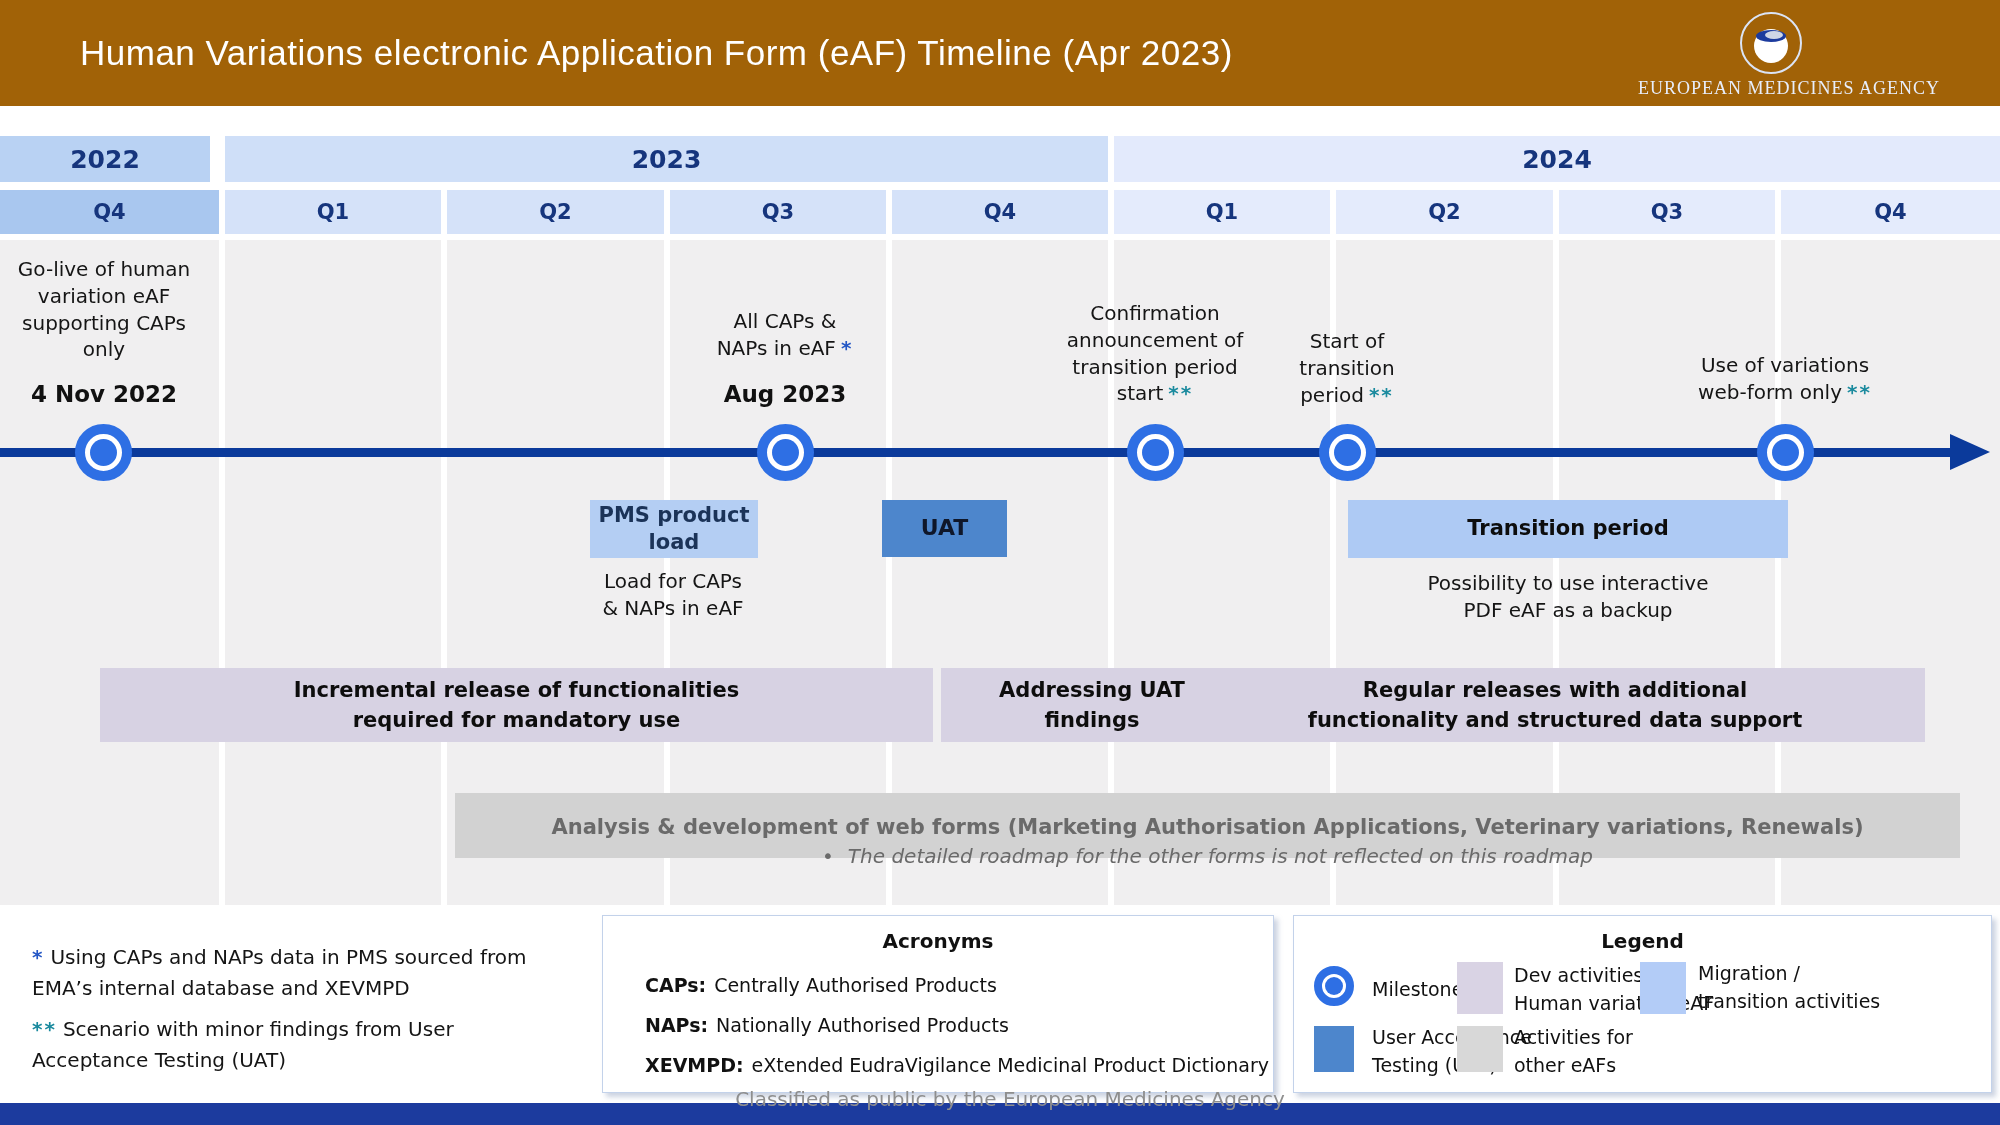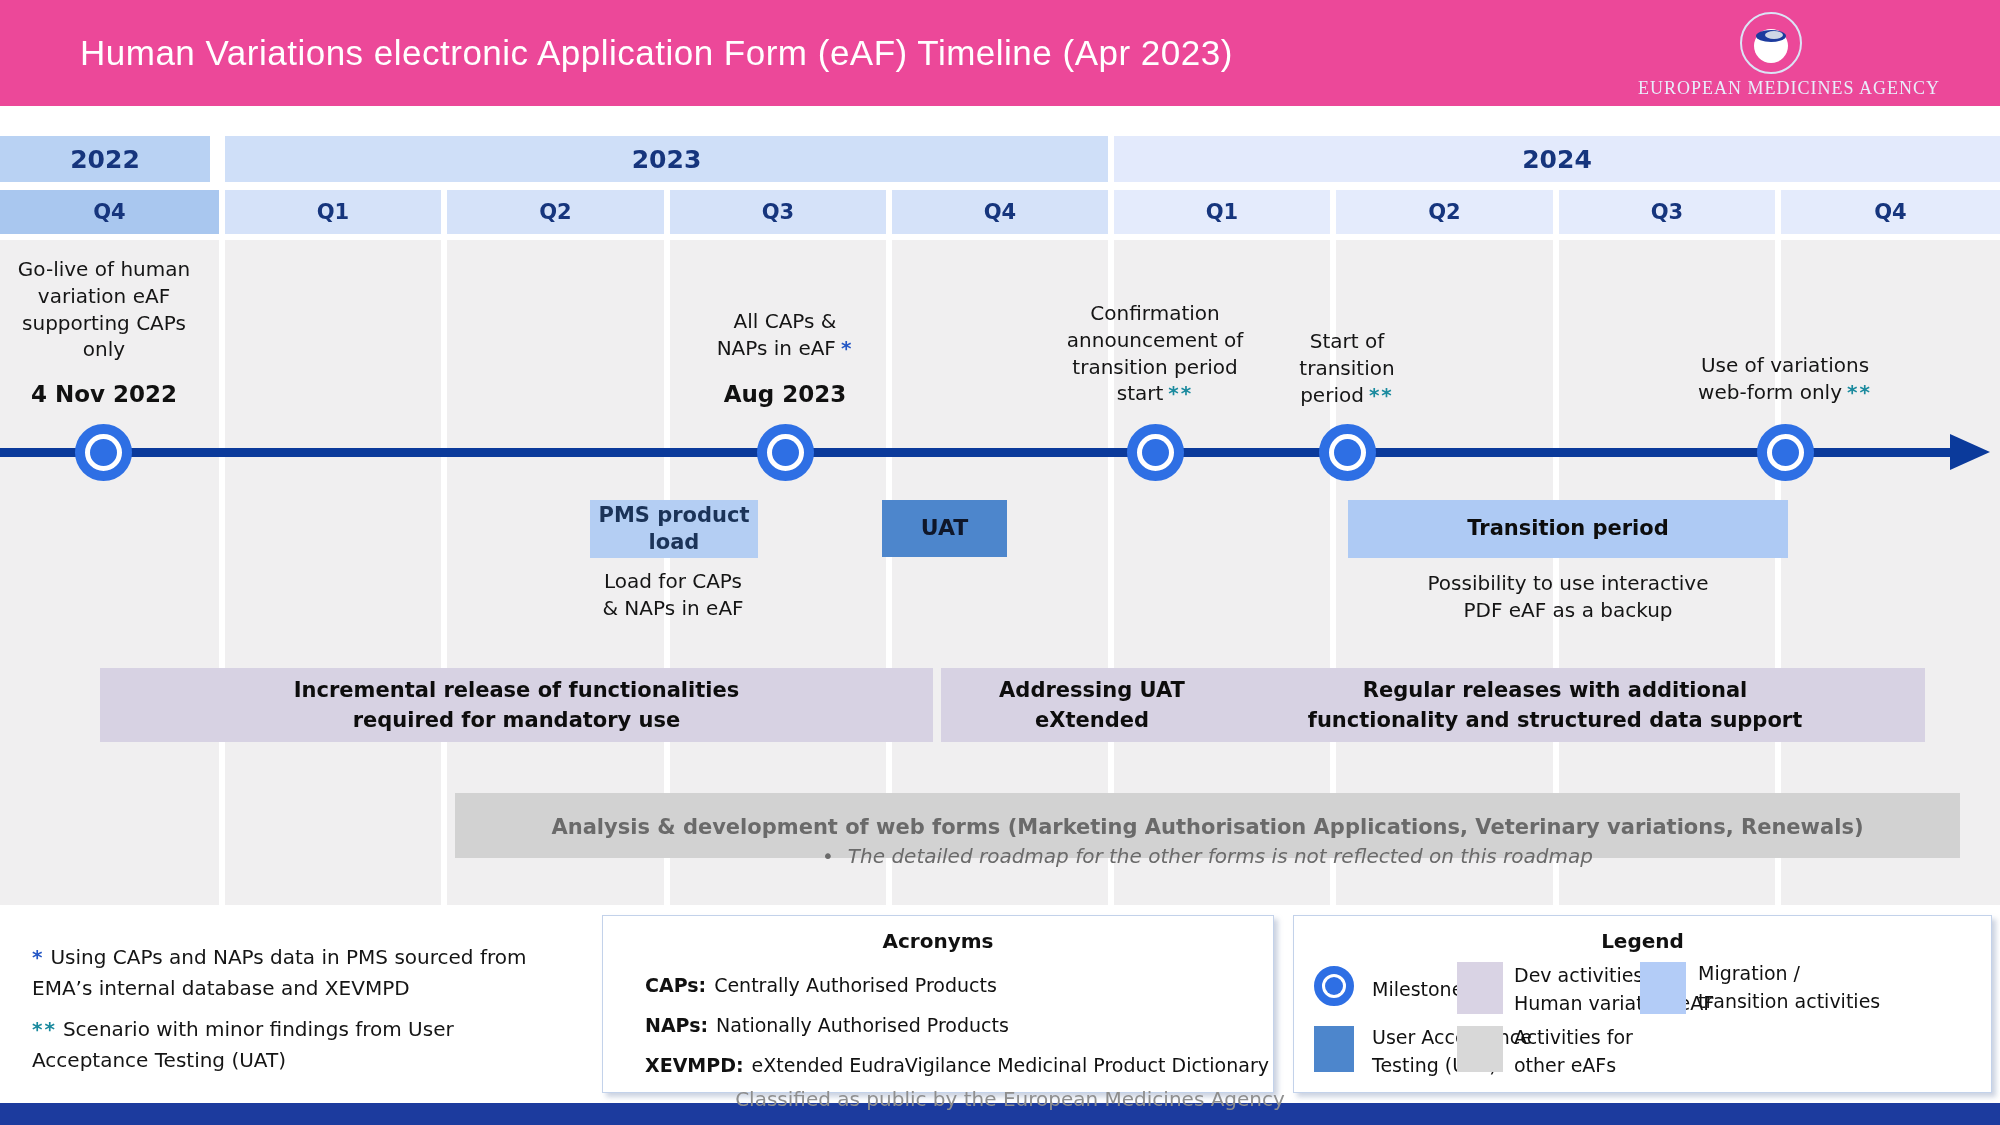--- a/index.html
+++ b/index.html
@@ -1,20 +1,20 @@
 <!DOCTYPE html>
 <html><head>
 <meta charset="utf-8">
 <style>
   html,body{margin:0;padding:0;background:#ffffff;}
   .slide{position:relative;width:2000px;height:1125px;background:#ffffff;overflow:hidden;
          font-family:"DejaVu Sans","Liberation Sans",sans-serif;}
 
   
-  .header{position:absolute;left:0;top:0;width:2000px;height:106px;background:#ec4899;}
+  .header{position:absolute;left:0;top:0;width:2000px;height:106px;background:#a16207;}
   .slide-title{position:absolute;left:80px;top:33px;color:#ffffff;font-size:35px;
                font-family:"Liberation Sans",sans-serif;letter-spacing:.5px;white-space:nowrap;}
   .logo{position:absolute;left:1610px;top:6px;width:330px;height:98px;}
   .logo svg{position:absolute;left:128px;top:4px;}
   .agency{position:absolute;left:0;top:72px;width:330px;text-align:right;
           font-family:"Liberation Serif",serif;font-size:18px;color:#e8eefb;letter-spacing:1px;white-space:nowrap;}
 
   
   .ycell,.qcell{position:absolute;display:flex;align-items:center;justify-content:center;
                 font-weight:bold;color:#16357d;}
@@ -199,21 +199,21 @@
 
   <div class="abox uat" style="left:882px;top:500px;width:125px;height:57px;">UAT</div>
 
   <div class="abox trans" style="left:1348px;top:500px;width:440px;height:58px;">Transition period</div>
   <div class="adesc" style="left:1568px;top:570px;width:360px;">Possibility to use interactive
 PDF eAF as a backup</div>
 
   <div class="bar" style="left:100px;width:833px;">Incremental release of functionalities
 required for mandatory use</div>
   <div class="bar" style="left:941px;width:302px;">Addressing UAT
-eXtended</div>
+findings</div>
   <div class="bar" style="left:1185px;width:740px;">Regular releases with additional
 functionality and structured data support</div>
 
   <div class="analysis">
     <div class="a-title">Analysis &amp; development of web forms (Marketing Authorisation Applications, Veterinary variations, Renewals)</div>
     <div class="a-note"><span>•</span><span class="note-text">The detailed roadmap for the other forms is not reflected on this roadmap</span></div>
   </div>
 
   <div class="fnote" style="top:942px;"><span class="star-blue" style="margin-left:0;">*</span><span class="ftext">Using CAPs and NAPs data in PMS sourced from
 EMA’s internal database and XEVMPD</span></div>

